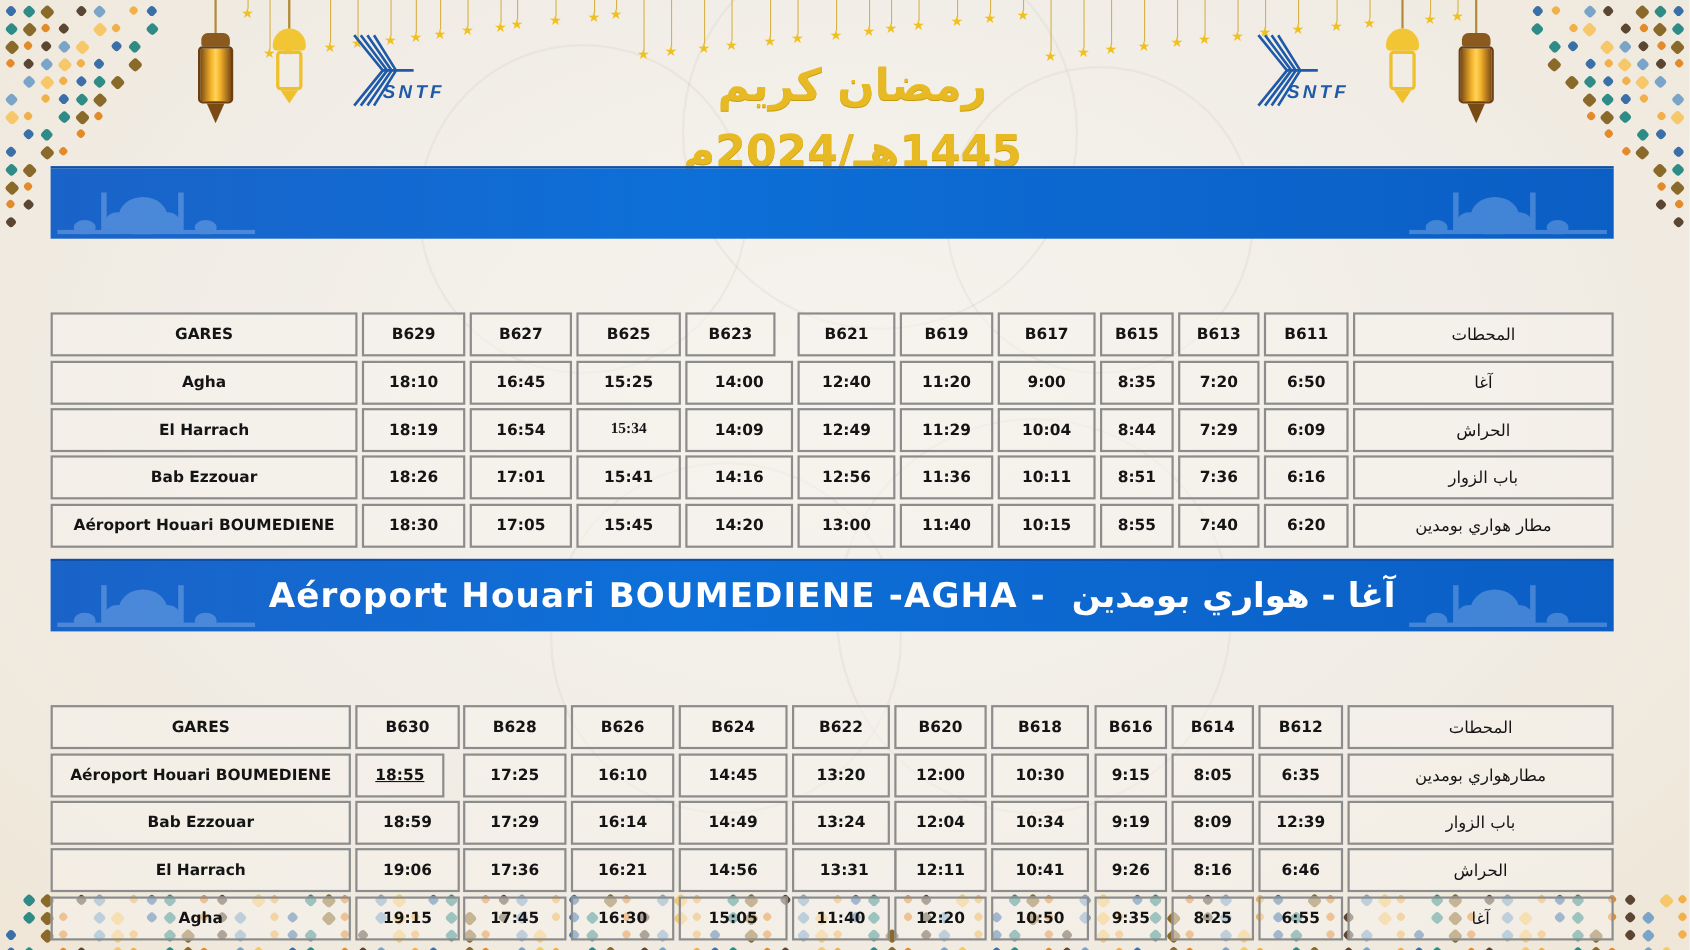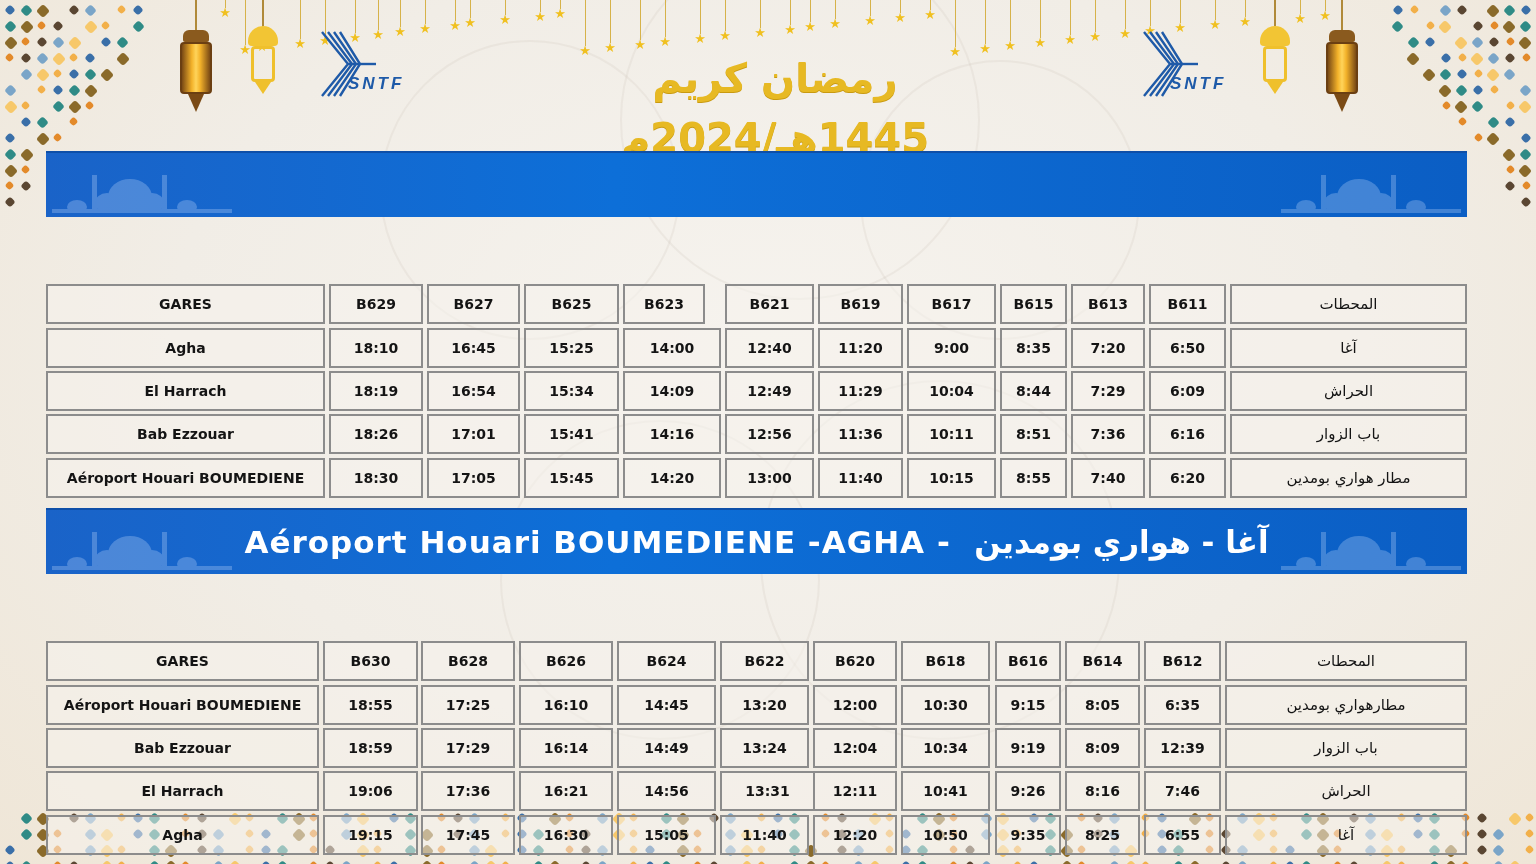--- a/index.html
+++ b/index.html
@@ -658,21 +658,21 @@
       <div class="cell" style="left: 679px; width: 89px; top: 111px;">12:40</div>
       <div class="cell" style="left: 772px; width: 85px; top: 111px;">11:20</div>
       <div class="cell" style="left: 861px; width: 89px; top: 111px;">9:00</div>
       <div class="cell" style="left: 954px; width: 67px; top: 111px;">8:35</div>
       <div class="cell" style="left: 1025px; width: 74px; top: 111px;">7:20</div>
       <div class="cell" style="left: 1103px; width: 77px; top: 111px;">6:50</div>
       <div class="cell ar" style="left: 1184px; width: 237px; top: 111px;">آغا</div>
       <div class="cell station" style="left: 0px; width: 279px; top: 154px;">El Harrach</div>
       <div class="cell" style="left: 283px; width: 94px; top: 154px;">18:19</div>
       <div class="cell" style="left: 381px; width: 93px; top: 154px;">16:54</div>
-      <div class="cell" style="left: 478px; width: 95px; top: 154px;">15:34</div>
+      <div class="cell" style="left: 478px; width: 95px; top: 154px; font-family: Liberation Serif, serif;">15:34</div>
       <div class="cell" style="left: 577px; width: 98px; top: 154px;">14:09</div>
       <div class="cell" style="left: 679px; width: 89px; top: 154px;">12:49</div>
       <div class="cell" style="left: 772px; width: 85px; top: 154px;">11:29</div>
       <div class="cell" style="left: 861px; width: 89px; top: 154px;">10:04</div>
       <div class="cell" style="left: 954px; width: 67px; top: 154px;">8:44</div>
       <div class="cell" style="left: 1025px; width: 74px; top: 154px;">7:29</div>
       <div class="cell" style="left: 1103px; width: 77px; top: 154px;">6:09</div>
       <div class="cell ar" style="left: 1184px; width: 237px; top: 154px;">الحراش</div>
       <div class="cell station" style="left: 0px; width: 279px; top: 197px;">Bab Ezzouar</div>
       <div class="cell" style="left: 283px; width: 94px; top: 197px;">18:26</div>
@@ -736,21 +736,21 @@
       <div class="cell" style="left: 473px; width: 94px; top: 67px;">B626</div>
       <div class="cell" style="left: 571px; width: 99px; top: 67px;">B624</div>
       <div class="cell" style="left: 674px; width: 89px; top: 67px;">B622</div>
       <div class="cell" style="left: 767px; width: 84px; top: 67px;">B620</div>
       <div class="cell" style="left: 855px; width: 89px; top: 67px;">B618</div>
       <div class="cell" style="left: 949px; width: 66px; top: 67px;">B616</div>
       <div class="cell" style="left: 1019px; width: 75px; top: 67px;">B614</div>
       <div class="cell" style="left: 1098px; width: 77px; top: 67px;">B612</div>
       <div class="cell ar" style="left: 1179px; width: 242px; top: 67px;">المحطات</div>
       <div class="cell station" style="left: 0px; width: 273px; top: 111px;">Aéroport Houari BOUMEDIENE</div>
-      <div class="cell" style="left: 277px; width: 95px; top: 111px;">18:55</div>
+      <div class="cell" style="left: 277px; width: 81px; top: 111px; text-decoration: underline;">18:55</div>
       <div class="cell" style="left: 375px; width: 94px; top: 111px;">17:25</div>
       <div class="cell" style="left: 473px; width: 94px; top: 111px;">16:10</div>
       <div class="cell" style="left: 571px; width: 99px; top: 111px;">14:45</div>
       <div class="cell" style="left: 674px; width: 89px; top: 111px;">13:20</div>
       <div class="cell" style="left: 767px; width: 84px; top: 111px;">12:00</div>
       <div class="cell" style="left: 855px; width: 89px; top: 111px;">10:30</div>
       <div class="cell" style="left: 949px; width: 66px; top: 111px;">9:15</div>
       <div class="cell" style="left: 1019px; width: 75px; top: 111px;">8:05</div>
       <div class="cell" style="left: 1098px; width: 77px; top: 111px;">6:35</div>
       <div class="cell ar" style="left: 1179px; width: 242px; top: 111px;">مطارهواري بومدين</div>
@@ -769,21 +769,21 @@
       <div class="cell station" style="left: 0px; width: 273px; top: 197px;">El Harrach</div>
       <div class="cell" style="left: 277px; width: 95px; top: 197px;">19:06</div>
       <div class="cell" style="left: 375px; width: 94px; top: 197px;">17:36</div>
       <div class="cell" style="left: 473px; width: 94px; top: 197px;">16:21</div>
       <div class="cell" style="left: 571px; width: 99px; top: 197px;">14:56</div>
       <div class="cell" style="left: 674px; width: 95px; top: 197px;">13:31</div>
       <div class="cell" style="left: 767px; width: 84px; top: 197px;">12:11</div>
       <div class="cell" style="left: 855px; width: 89px; top: 197px;">10:41</div>
       <div class="cell" style="left: 949px; width: 66px; top: 197px;">9:26</div>
       <div class="cell" style="left: 1019px; width: 75px; top: 197px;">8:16</div>
-      <div class="cell" style="left: 1098px; width: 77px; top: 197px;">7:46</div>
+      <div class="cell" style="left: 1098px; width: 77px; top: 197px;">6:46</div>
       <div class="cell ar" style="left: 1179px; width: 242px; top: 197px;">الحراش</div>
       <div class="cell station" style="left: 0px; width: 273px; top: 241px;">Agha</div>
       <div class="cell" style="left: 277px; width: 95px; top: 241px;">19:15</div>
       <div class="cell" style="left: 375px; width: 94px; top: 241px;">17:45</div>
       <div class="cell" style="left: 473px; width: 94px; top: 241px;">16:30</div>
       <div class="cell" style="left: 571px; width: 99px; top: 241px;">15:05</div>
       <div class="cell" style="left: 674px; width: 89px; top: 241px;">11:40</div>
       <div class="cell" style="left: 767px; width: 84px; top: 241px;">12:20</div>
       <div class="cell" style="left: 855px; width: 89px; top: 241px;">10:50</div>
       <div class="cell" style="left: 949px; width: 66px; top: 241px;">9:35</div>

